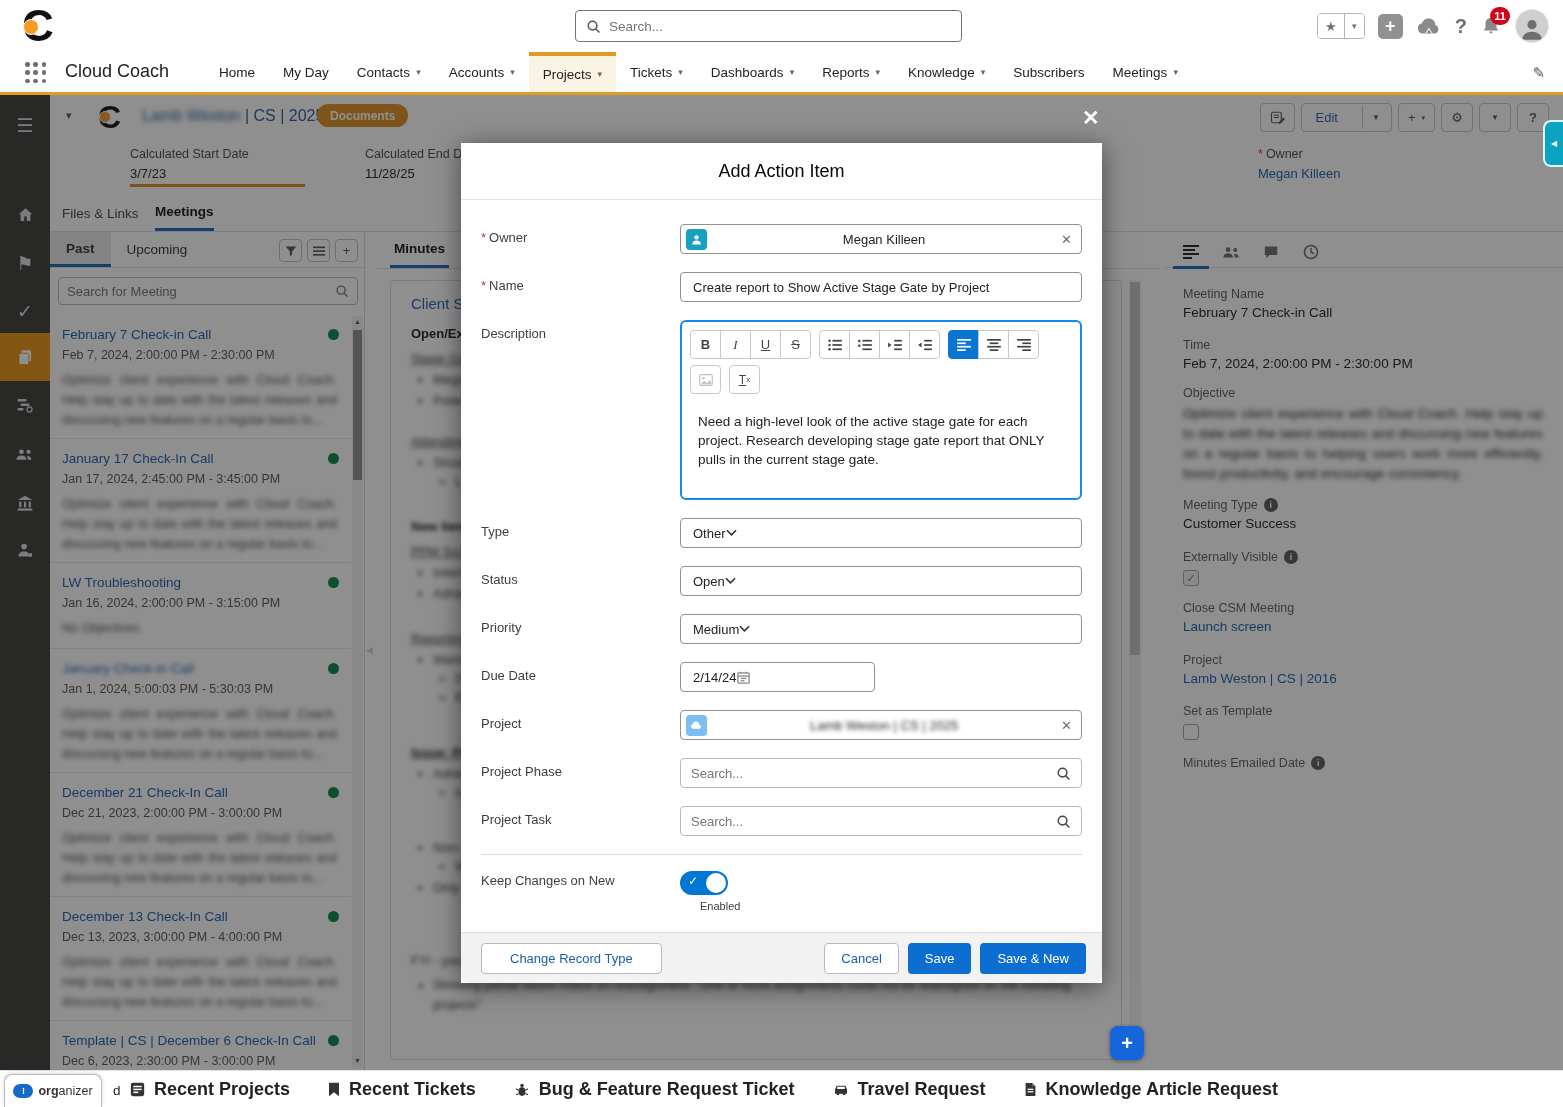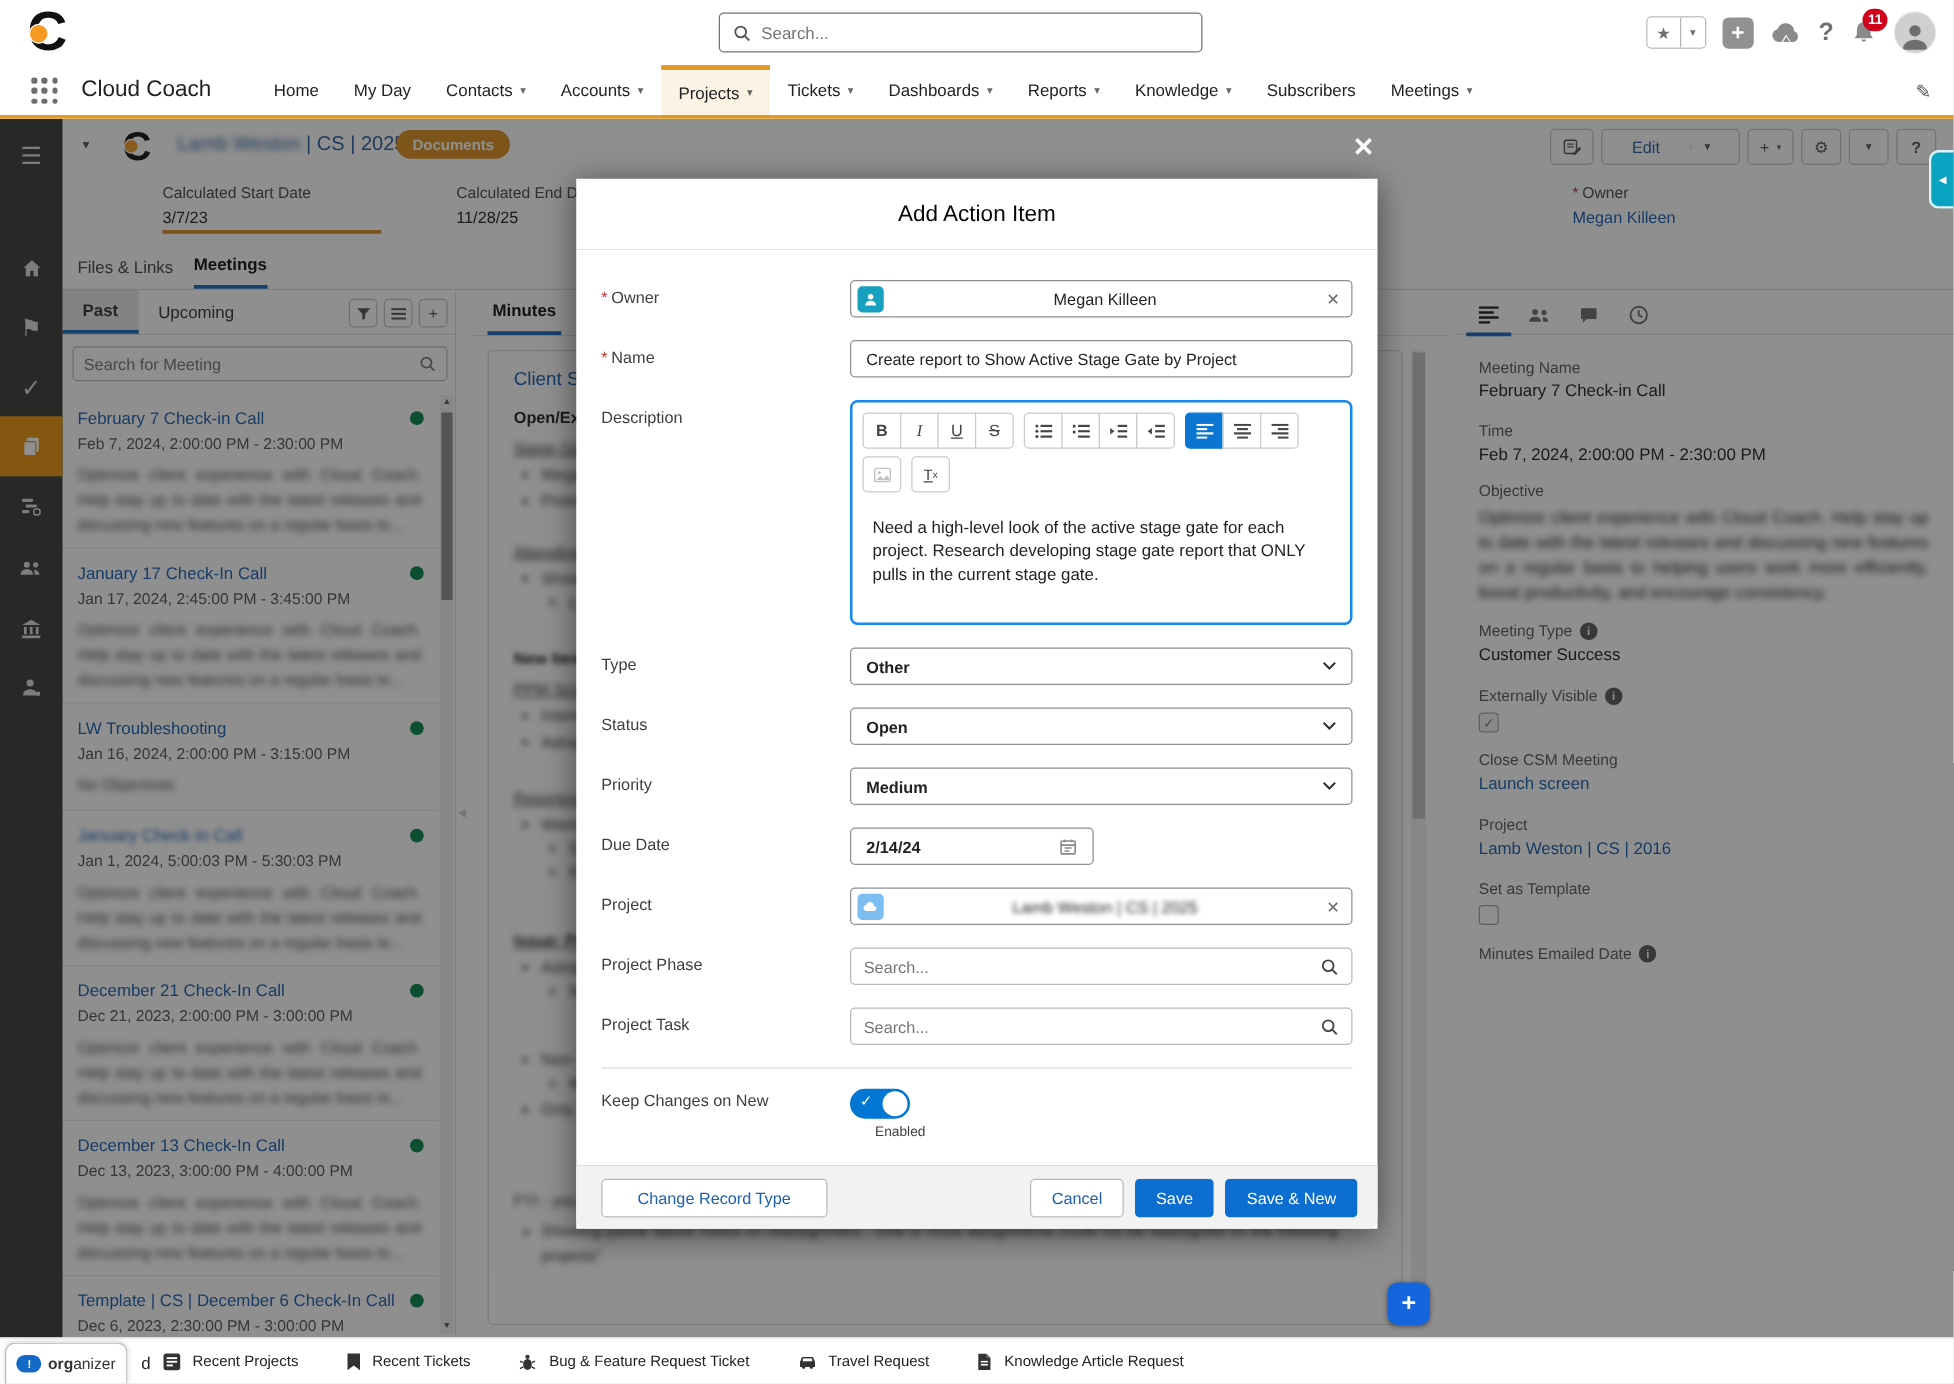--- a/index.html
+++ b/index.html
@@ -44,21 +44,21 @@
   
   .rec{position:absolute;left:50px;top:0;width:1513px;height:137px;background:#fff;z-index:5;}
   .rtitle{position:absolute;left:92px;top:12px;font-size:16px;color:#2a5d9c;white-space:nowrap;}
   .rlogo{position:absolute;left:48px;top:4px;width:34px;height:36px;font-weight:bold;font-size:32px;line-height:36px;color:#111;}
   .rlogo .clk{position:absolute;left:1px;top:12px;width:12px;height:12px;border-radius:50%;background:#F49A25;border:1px solid #fff;}
   .pill{position:absolute;left:267px;top:9px;height:23px;border-radius:12px;background:#DD8E1E;color:#fff;font-size:12px;font-weight:bold;display:flex;align-items:center;padding:0 13px;}
   .flbl{font-size:12.5px;color:#4a4a4a;}
   .fval{font-size:13px;color:#222;margin-top:5px;}
   .racts{position:absolute;right:14px;top:8px;display:flex;gap:6px;align-items:center;}
   .rbtn{height:29px;min-width:32px;padding:0 9px;border:1px solid #c9c7c5;border-radius:4px;background:#fff;color:#2a5d9c;font-size:13px;display:flex;align-items:center;justify-content:center;gap:6px;}
-  .rbtn.grp{padding:12px;gap:12px;}
+  .rbtn.grp{padding:2px;gap:12px;}
   .rbtn .seg{padding:0 12px;height:100%;display:flex;align-items:center;}
   .rbtn .seg+.seg{border-left:1px solid #c9c7c5;padding:0 9px;font-size:8px;color:#555;}
   .rtabs{position:absolute;left:0;right:0;top:100px;height:37px;border-bottom:1px solid #e0e0e0;}
   .rtab{position:absolute;top:0;height:36px;display:flex;align-items:center;font-size:13.5px;color:#444;}
   .rtab.on{font-weight:bold;color:#111;border-bottom:3px solid #1669bb;}
   
   .mcol{position:absolute;left:50px;top:137px;width:315px;height:838px;background:#fff;border-right:1px solid #ddd;z-index:5;}
   .mtabs{position:absolute;left:0;top:0;right:0;height:36px;border-bottom:1px solid #e0e0e0;display:flex;align-items:stretch;}
   .mtab{padding:0 16px;display:flex;align-items:center;font-size:13.5px;color:#333;}
   .mtab.on{font-weight:bold;background:#e9e8e8;border-bottom:3px solid #1669bb;}
@@ -111,21 +111,21 @@
   .mbody{flex:1;padding:24px 0 0;overflow:hidden;}
   .mrow{display:flex;margin:0 20px 18px;}
   .mlabel{width:199px;padding-top:6px;font-size:13px;color:#3e3e3c;}
   .req{color:#c23934;margin-right:3px;}
   .mctl{flex:1;position:relative;}
   .tinput{width:100%;height:30px;border:1px solid #8f8f8f;border-radius:4px;padding:0 12px;font-size:13px;color:#222;outline:none;}
   .pillfld{width:100%;height:30px;border:1px solid #8f8f8f;border-radius:4px;display:flex;align-items:center;padding:0 9px 0 5px;gap:8px;background:#fff;}
   .pillfld .nm{flex:1;text-align:center;font-size:13px;color:#222;}
   .pillfld .x{color:#706e6b;font-size:13px;}
   .ptile{width:21px;height:21px;border-radius:4px;display:flex;align-items:center;justify-content:center;color:#fff;}
-  .selfld{width:100%;height:30px;border:1px solid #8f8f8f;border-radius:4px;display:flex;align-items:center;padding:0 12px;font-size:13px;color:#222;background:#fff;justify-content:space-between;font-weight:bold;}
+  .selfld{width:100%;height:30px;border:1px solid #8f8f8f;border-radius:4px;display:flex;align-items:center;padding:0 12px;font-size:13px;color:#222;background:#fff;}
   .srchfld{width:100%;height:30px;border:1px solid #b9b9b9;border-radius:4px;display:flex;align-items:center;padding:0 10px;background:#fff;gap:8px;}
   .srchfld input{border:none;outline:none;flex:1;font-size:13px;color:#999;background:transparent;}
   .descbox{border:2px solid #1589ee;border-radius:6px;min-height:180px;padding:8px 8px 10px;}
   .tbrow{display:flex;gap:8px;flex-wrap:wrap;margin-bottom:6px;}
   .tbgrp{display:flex;}
   .tbb{width:31px;height:29px;border:1px solid #c9c9c9;background:#fff;display:flex;align-items:center;justify-content:center;color:#444;font-size:13px;border-radius:4px;}
   .tbgrp .tbb+.tbb{margin-left:-1px;border-radius:0 4px 4px 0;}
   .tbgrp .tbb:first-child{border-radius:4px 0 0 4px;}
   .tbgrp .tbb:not(:first-child):not(:last-child){border-radius:0;}
   .tbb.on{background:#0b76d2;border-color:#0b76d2;color:#fff;}
@@ -137,21 +137,21 @@
   .toggle .tick{position:absolute;left:8px;top:3px;color:#fff;font-size:12px;}
   .togcap{font-size:11px;color:#3e3e3c;margin-top:5px;margin-left:20px;}
   .mdivider{border-top:1px solid #dcdcdc;margin:0 20px 14px;}
   .mfoot{height:51px;background:#f3f2f2;border-top:1px solid #ddd;border-radius:0 0 8px 8px;display:flex;align-items:center;padding:0 16px 0 20px;gap:9px;}
   .btn{height:31px;border-radius:4px;font-size:13px;display:flex;align-items:center;justify-content:center;padding:0 16px;border:1px solid transparent;}
   .btn.white{background:#fff;border-color:#b9b9b9;color:#1b5fae;}
   .btn.blue{background:#0D6ED1;color:#fff;}
   
   .dock{position:absolute;left:0;bottom:0;width:1563px;height:37px;background:#fff;border-top:1px solid #e3e3e3;z-index:90;display:flex;align-items:center;}
   .dockitems{display:flex;align-items:center;gap:38px;margin-left:130px;}
-  .ditem{display:flex;align-items:center;gap:9px;font-size:12px;color:#222;white-space:nowrap;}
+  .ditem{display:flex;align-items:center;gap:9px;font-size:18px;color:#222;white-space:nowrap;font-weight:bold;}
   .organizer{position:absolute;left:4px;bottom:0;width:98px;height:33px;background:#fff;border:1px solid #bbb;border-bottom:none;border-radius:8px 8px 0 0;box-shadow:0 -1px 4px rgba(0,0,0,.15);display:flex;align-items:center;justify-content:center;gap:5px;font-size:12.5px;color:#333;}
   .orgcloud{width:20px;height:14px;border-radius:7px;background:#1569c7;color:#fff;font-size:9px;font-weight:bold;display:flex;align-items:center;justify-content:center;}
   .dpartial{position:absolute;left:113px;bottom:9px;font-size:13.5px;color:#222;}
 </style>
 </head>
 <body>
 
 <header class="th">
   <div class="cc-logo">C<span class="clk"></span></div>
   <div class="searchbar">

